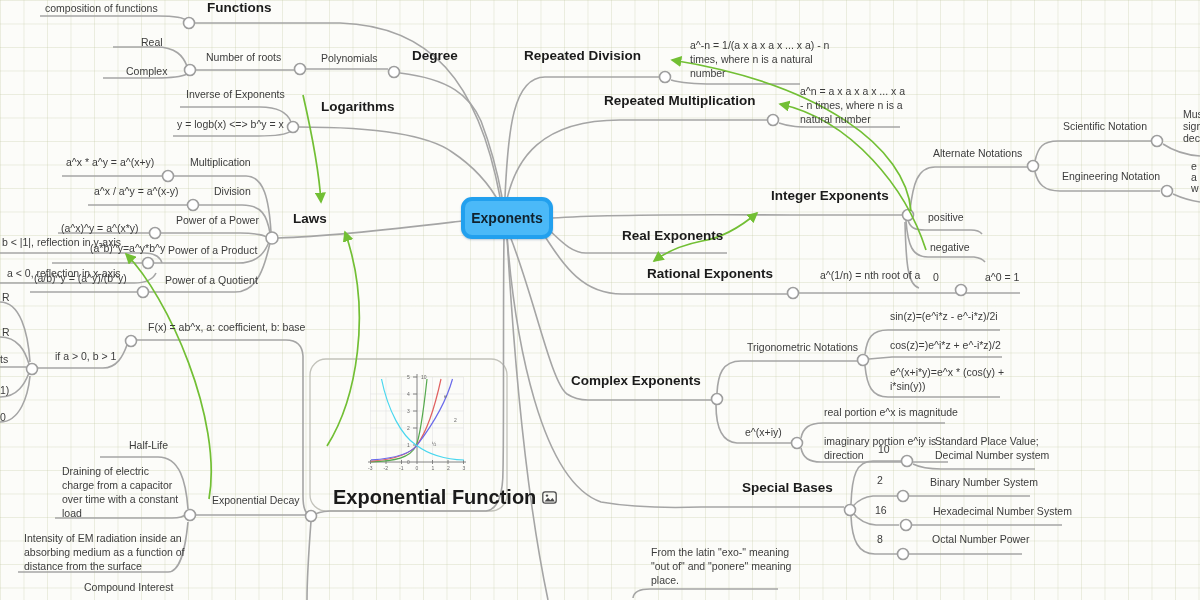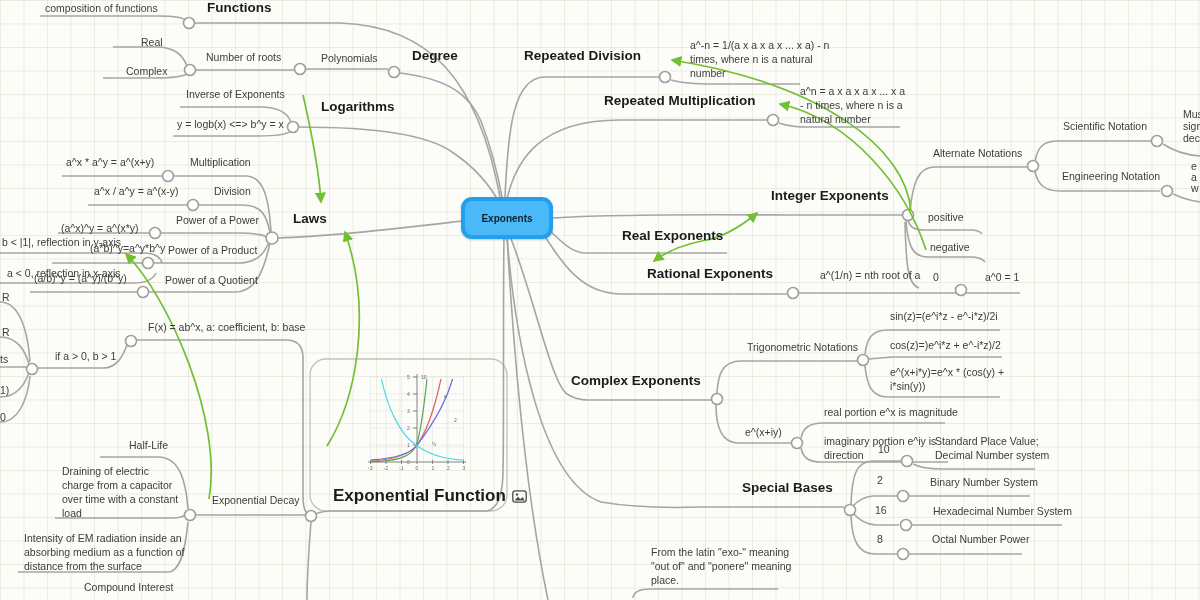--- a/index.html
+++ b/index.html
@@ -7,26 +7,26 @@
     background-color:#fcfcf9;
     background-image:
       linear-gradient(to right, rgba(200,206,170,0.33) 1px, transparent 1px),
       linear-gradient(to bottom, rgba(200,206,170,0.33) 1px, transparent 1px);
     background-size:23.5px 23.5px;
     font-family:"Liberation Sans",sans-serif;}
   svg.overlay{position:absolute;left:0;top:0;pointer-events:none;}
   .lbl{position:absolute;font-size:10.5px;color:#3c3c3c;white-space:nowrap;line-height:14px;}
   .note{white-space:pre-line;}
   .topic{position:absolute;font-weight:700;font-size:13.5px;color:#1b1b1b;white-space:nowrap;}
-  .topic.big{font-size:17px;}
+  .topic.big{font-size:20px;}
   .frag{color:#3c3c3c;}
   #centerNode{position:absolute;left:461px;top:197px;width:92px;height:42px;
     background:#4bb9f8;border:4px solid #22a0ee;border-radius:11px;
     box-sizing:border-box;display:flex;align-items:center;justify-content:center;
-    font-weight:700;font-size:10px;color:#10222e;box-shadow:0 1px 2px rgba(0,60,120,.25);}
+    font-weight:700;font-size:14px;color:#10222e;box-shadow:0 1px 2px rgba(0,60,120,.25);}
   #efTitle{display:flex;align-items:center;gap:6px;}
 </style>
 </head>
 <body>
 
 <div id="canvas">
 
   <svg class="overlay" width="1200" height="600">
     <defs>
       <marker id="ah" viewBox="0 0 10 10" refX="8.5" refY="5" markerWidth="6.5" markerHeight="6.5" orient="auto-start-reverse">

